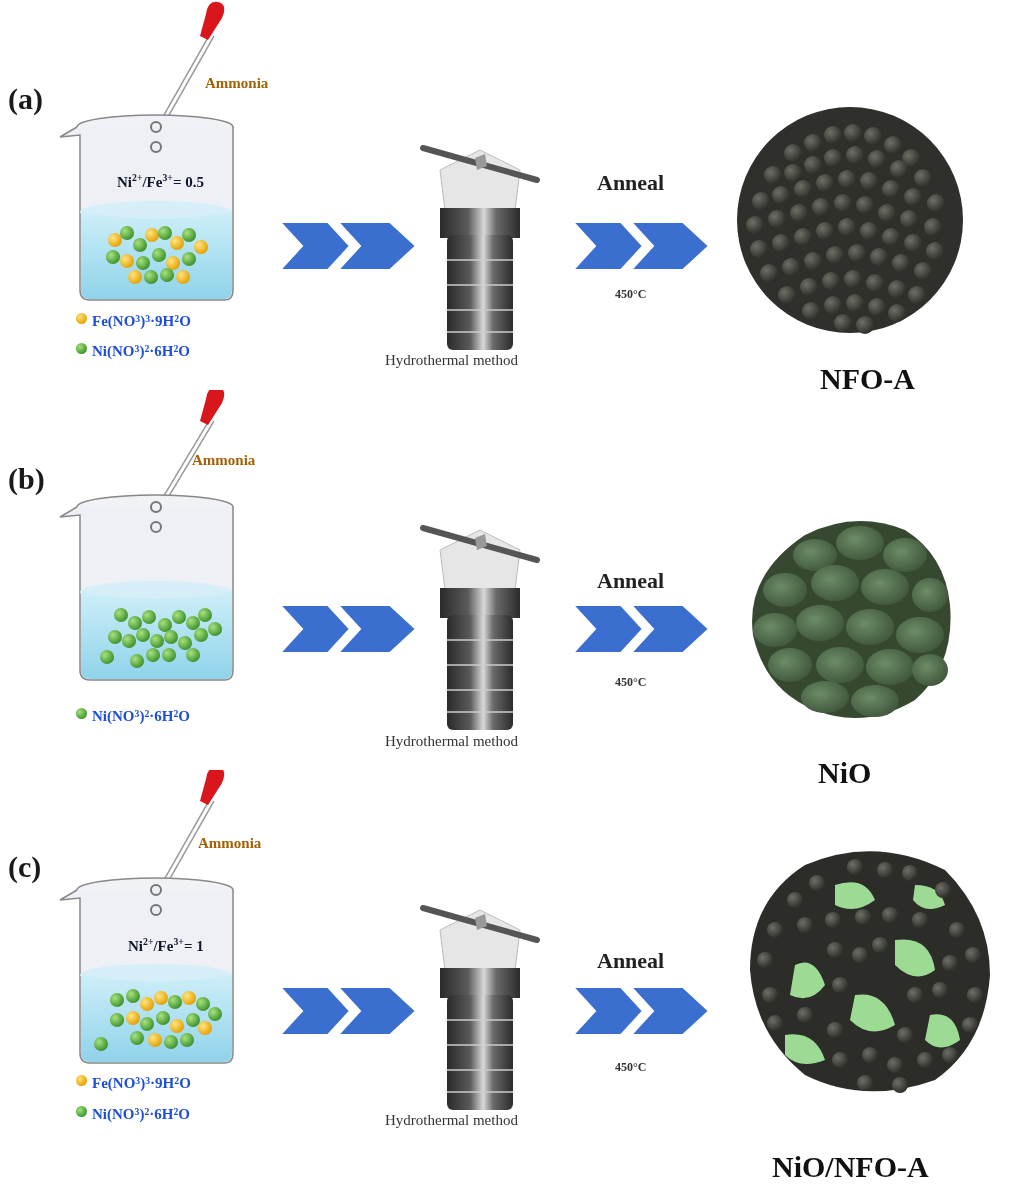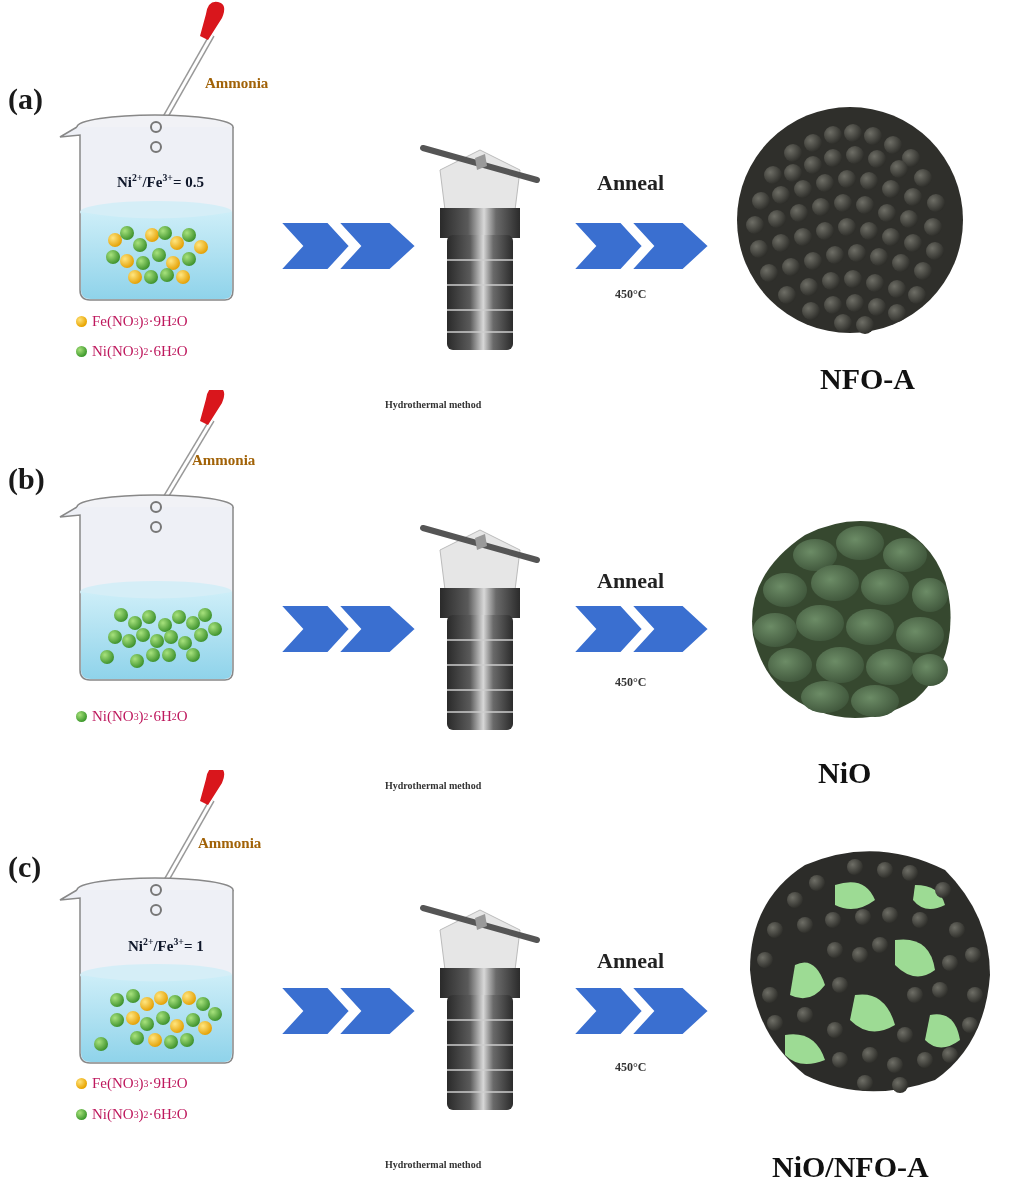--- a/index.html
+++ b/index.html
@@ -3,27 +3,27 @@
 <meta charset="utf-8">
 <style>
   html, body { margin:0; padding:0; background:#ffffff; }
   body { width:1015px; height:1185px; position:relative; overflow:hidden;
          font-family:"Liberation Serif", "DejaVu Serif", serif; color:#1a1a1a; }
   .panel { position:absolute; left:0; width:1015px; }
   .abs { position:absolute; }
   .plabel { font-size:30px; font-weight:bold; }
   .ammonia { font-size:15px; font-weight:bold; color:#a16207; }
   .ratio { font-size:15px; font-weight:bold; color:#0f172a; white-space:nowrap; }
-  .legend { font-size:15px; font-weight:normal; color:#be185d; display:flex; align-items:center; white-space:nowrap; }
+  .legend { font-size:15px; font-weight:bold; color:#1d4ed8; display:flex; white-space:nowrap; }
   .dot { width:11px; height:11px; border-radius:50%; margin-right:5px; display:inline-block; }
   .dot.fe { background:radial-gradient(circle at 35% 35%, #ffe27a, #e8a400 70%); }
   .dot.ni { background:radial-gradient(circle at 35% 35%, #a6e07a, #3f9a2e 70%); }
   .anneal { font-size:22px; font-weight:bold; color:#222; }
   .temp { font-size:12px; font-weight:bold; color:#333; }
-  .hydro { font-size:10px; font-weight:bold; color:#333; white-space:nowrap;margin-top:47px; }
+  .hydro { font-size:15px; font-weight:normal; color:#333; white-space:nowrap; }
   .prod { font-size:30px; font-weight:bold; color:#111; white-space:nowrap; }
   sub, sup { font-size:65%; }
 </style>
 </head>
 <body>
 
 <svg width="0" height="0" style="position:absolute">
   <defs>
     <linearGradient id="metal" x1="0" x2="1" y1="0" y2="0">
       <stop offset="0" stop-color="#2a2a2a"></stop>

